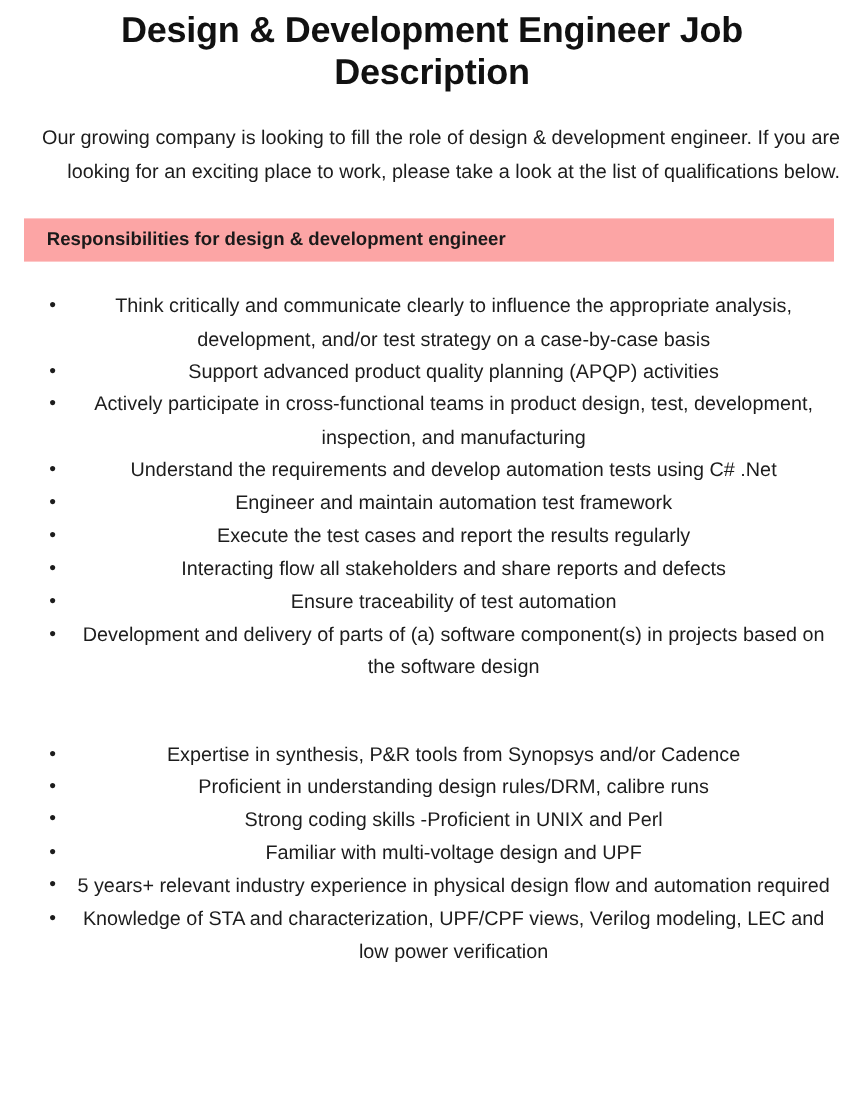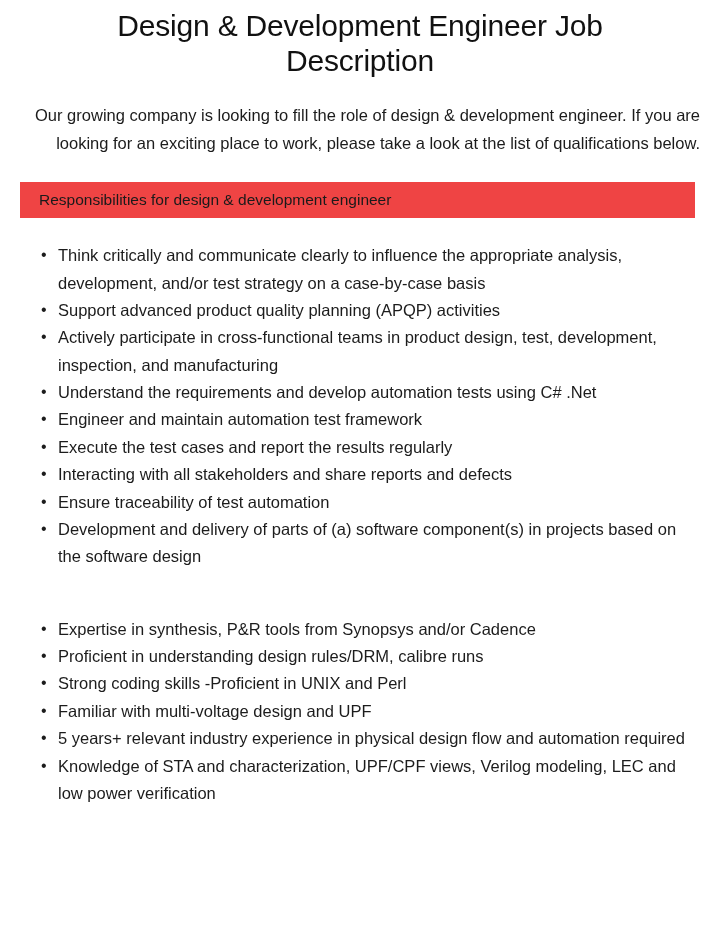--- a/index.html
+++ b/index.html
@@ -19,21 +19,21 @@
   .page {
     width: 720px;
     height: 930px;
     box-sizing: border-box;
     padding: 0;
     position: relative;
   }
 
   .doc-title {
     font-size: 30px;
-    font-weight: 400;
+    font-weight: 700;
     line-height: 1.18;
     text-align: center;
     color: #111111;
     letter-spacing: -0.2px;
     margin: 0;
     padding: 8px 58px 0 58px;
   }
 
   .intro {
     margin: 0;
@@ -43,43 +43,44 @@
     color: #1c1c1c;
     max-width: 680px;
     text-align: right;
   }
 
   .section {
     margin-top: 24px;
   }
 
   .section-header {
-    background: #ef4444;
+    background: #fca5a5;
     margin: 0 25px 0 20px;
     padding: 9px 0 9px 19px;
     font-size: 15.5px;
-    font-weight: 400;
+    font-weight: 700;
     color: #1a1a1a;
     line-height: 1.2;
   }
 
   .bullet-list {
     list-style: none;
     margin: 0;
     padding: 0;
   }
 
   .bullet-list li {
     position: relative;
     padding-left: 58px;
     padding-right: 22px;
     font-size: 16.5px;
     line-height: 1.66;
     color: #1c1c1c;
     margin: 0;
+    text-align: center;
   }
 
   .bullet-list li::before {
     content: "\2022";
     position: absolute;
     left: 41px;
     top: 0;
     font-size: 16px;
     line-height: 1.66;
     color: #1c1c1c;
@@ -108,21 +109,21 @@
 
   <div class="section section-responsibilities">
     <div class="section-header">Responsibilities for design &amp; development engineer</div>
     <ul class="bullet-list list-responsibilities">
         <li>Think critically and communicate clearly to influence the appropriate analysis, development, and/or test strategy on a case-by-case basis</li>
         <li>Support advanced product quality planning (APQP) activities</li>
         <li>Actively participate in cross-functional teams in product design, test, development, inspection, and manufacturing</li>
         <li>Understand the requirements and develop automation tests using C# .Net</li>
         <li>Engineer and maintain automation test framework</li>
         <li>Execute the test cases and report the results regularly</li>
-        <li>Interacting with all stakeholders and share reports and defects</li>
+        <li>Interacting flow all stakeholders and share reports and defects</li>
         <li>Ensure traceability of test automation</li>
         <li>Development and delivery of parts of (a) software component(s) in projects based on the software design</li>
       </ul>
   </div>
 
   <div class="section section-qualifications">
     <ul class="bullet-list list-qualifications">
         <li>Expertise in synthesis, P&amp;R tools from Synopsys and/or Cadence</li>
         <li>Proficient in understanding design rules/DRM, calibre runs</li>
         <li>Strong coding skills -Proficient in UNIX and Perl</li>

